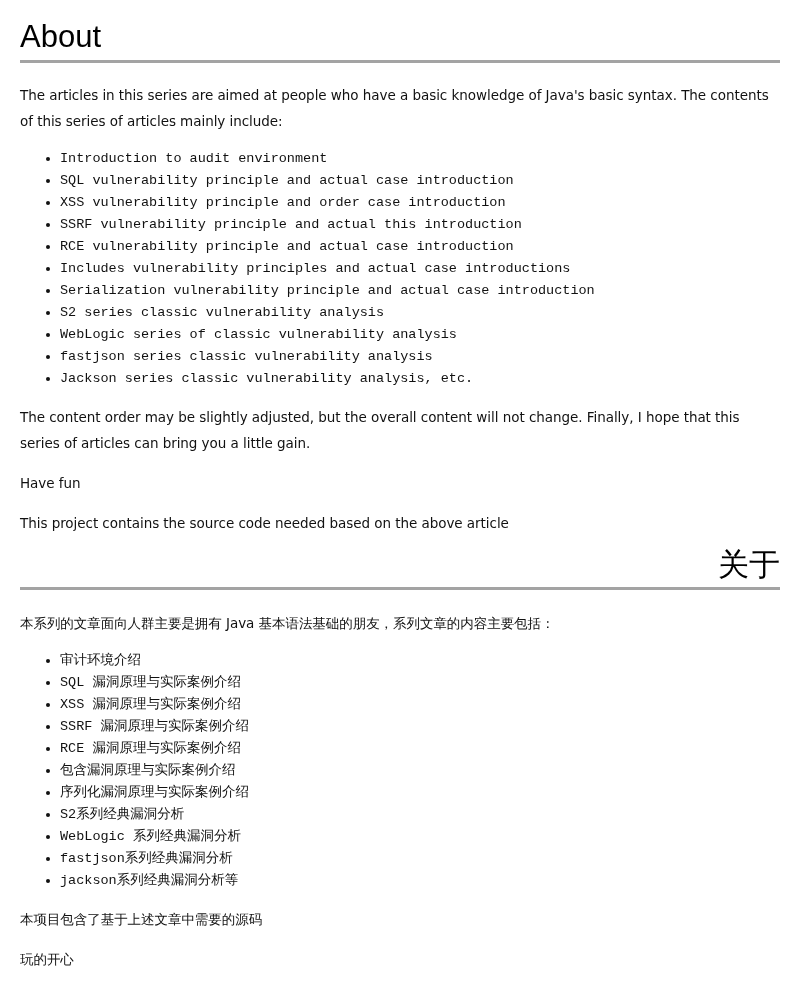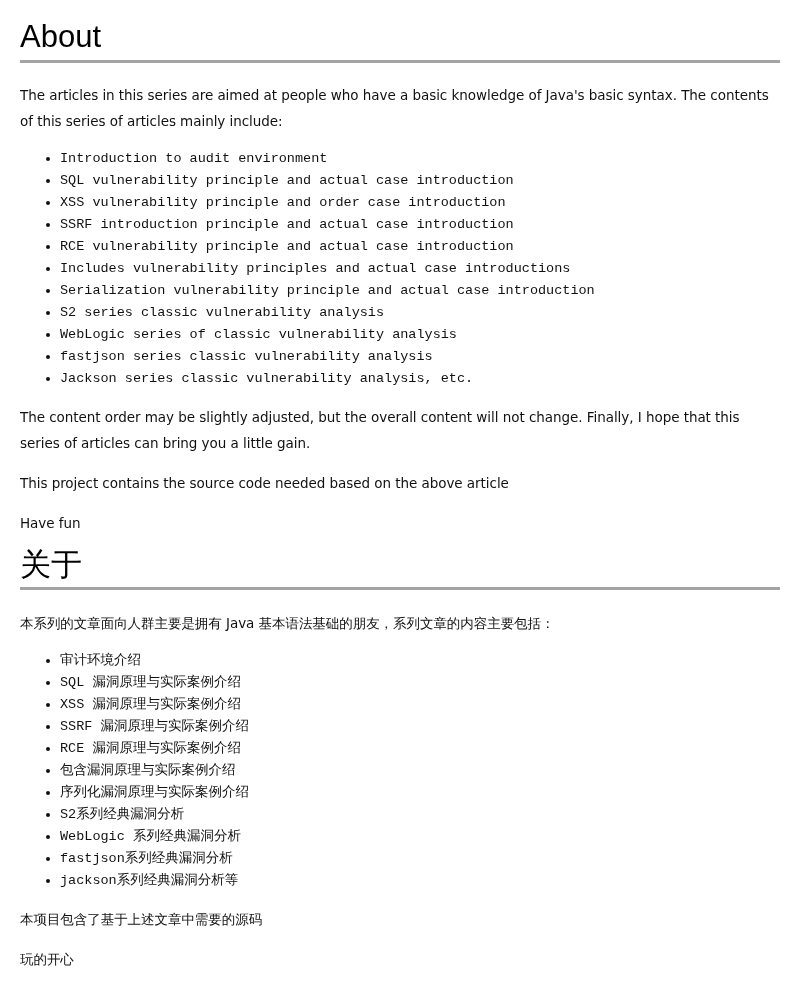--- a/index.html
+++ b/index.html
@@ -30,20 +30,21 @@
     }
     h1.first {
       margin-top: 17px;
       padding-bottom: 3px;
     }
     h1.second {
       margin-top: 0;
       padding-top: 9px;
       padding-bottom: 2px;
       height: 40px;
+      text-align: right;
     }
     p {
       margin: 0;
       font-size: 13.5px;
       line-height: 26px;
       letter-spacing: -0.05px;
     }
     .intro-p { margin-top: 19px; }
     ul {
       margin: 14px 0 14px 0;
@@ -64,32 +65,32 @@
 
 <div class="page">
 
   <section>
     <h1 class="first">About</h1>
     <p class="intro-p">The articles in this series are aimed at people who have a basic knowledge of Java's basic syntax. The contents of this series of articles mainly include:</p>
     <ul>
       <li>Introduction to audit environment</li>
       <li>SQL vulnerability principle and actual case introduction</li>
       <li>XSS vulnerability principle and order case introduction</li>
-      <li>SSRF introduction principle and actual case introduction</li>
+      <li>SSRF vulnerability principle and actual this introduction</li>
       <li>RCE vulnerability principle and actual case introduction</li>
       <li>Includes vulnerability principles and actual case introductions</li>
       <li>Serialization vulnerability principle and actual case introduction</li>
       <li>S2 series classic vulnerability analysis</li>
       <li>WebLogic series of classic vulnerability analysis</li>
       <li>fastjson series classic vulnerability analysis</li>
       <li>Jackson series classic vulnerability analysis, etc.</li>
     </ul>
     <p>The content order may be slightly adjusted, but the overall content will not change. Finally, I hope that this series of articles can bring you a little gain.</p>
+    <p class="p-gap">Have fun</p>
     <p class="p-gap">This project contains the source code needed based on the above article</p>
-    <p class="p-gap">Have fun</p>
   </section>
 
   <section>
     <h1 class="second">关于</h1>
     <p class="zh-p">本系列的文章面向人群主要是拥有 Java 基本语法基础的朋友，系列文章的内容主要包括：</p>
     <ul class="zh-list">
       <li>审计环境介绍</li>
       <li>SQL 漏洞原理与实际案例介绍</li>
       <li>XSS 漏洞原理与实际案例介绍</li>
       <li>SSRF 漏洞原理与实际案例介绍</li>

